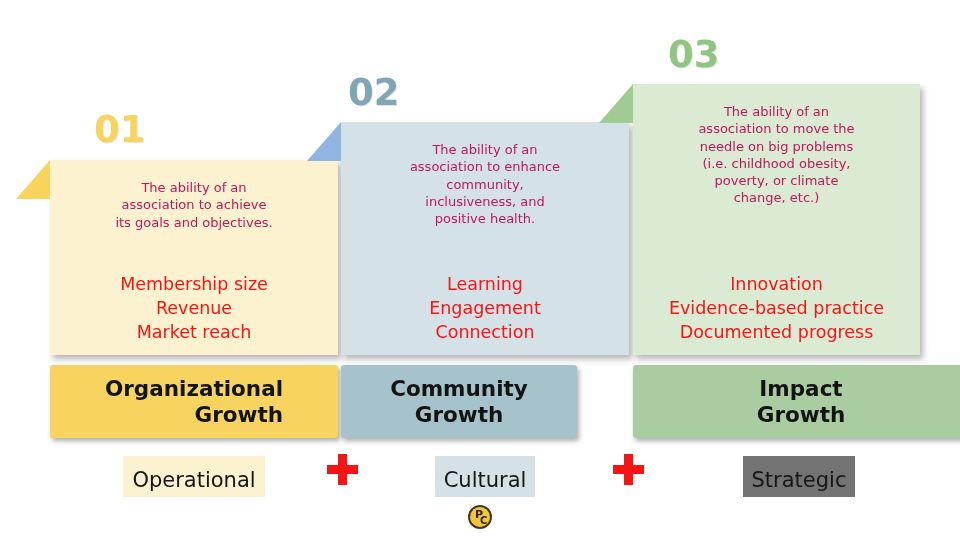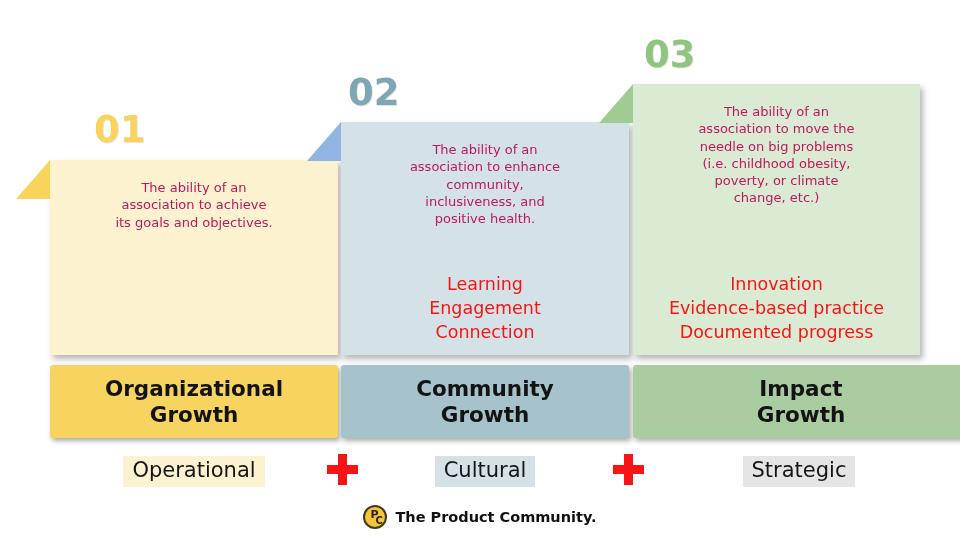--- a/index.html
+++ b/index.html
@@ -8,21 +8,21 @@
     font-family:"DejaVu Sans","Liberation Sans",sans-serif;color:#1c1c1c;
   }
   
   .title-block{position:absolute;left:25px;top:12px;}
   .title-line1{font-size:33px;font-weight:bold;letter-spacing:.5px;color:#141414;line-height:1.15;text-shadow:1px 1px 0 rgba(0,0,0,.12);}
   .title-line2{font-size:24px;font-weight:bold;color:#141414;line-height:1.2;margin-top:2px;text-shadow:1px 1px 0 rgba(0,0,0,.12);}
   
   .num{position:absolute;font-size:37px;font-weight:bold;line-height:1;text-shadow:1px 1px 0 rgba(0,0,0,.10);}
   .num.c1{left:62px;top:111px;}
   .num.c2{left:348px;top:74px;}
-  .num.c3{left:644px;top:36px;}
+  .num.c3{left:668px;top:36px;}
   
   .card{
     position:absolute;box-sizing:border-box;text-align:center;
     display:flex;flex-direction:column;justify-content:space-between;
     padding:19px 10px 11px;box-shadow:3px 4px 6px rgba(90,90,90,.45);
   }
   .card.c1{left:50px;top:160px;width:288px;height:195px;}
   .card.c2{left:341px;top:122px;width:288px;height:233px;}
   .card.c3{left:633px;top:84px;width:287px;height:271px;}
   .fold{
@@ -31,29 +31,29 @@
   }
   .desc{font-size:13px;line-height:1.33;color:#be185d;white-space:pre-line;}
   .metrics{font-size:17.5px;line-height:1.38;font-weight:500;white-space:pre-line;}
   
   .bar{
     position:absolute;top:365px;height:73px;box-sizing:border-box;border-radius:3px;
     display:flex;align-items:center;justify-content:center;text-align:center;
     font-size:21.5px;font-weight:bold;line-height:1.2;color:#131313;white-space:pre-line;
     box-shadow:2px 3px 5px rgba(90,90,90,.5);
   }
-  .bar.c1{left:50px;width:288px;}
-  .bar.c2{left:341px;width:288px;}
+  .bar.c1{left:50px;width:288px;text-align:right;}
+  .bar.c2{left:341px;width:236px;}
   .bar.c3{left:633px;width:336px;}
   
   .tag-wrap{position:absolute;top:456px;height:36px;text-align:center;}
   .tag-wrap.c1{left:50px;width:288px;}
   .tag-wrap.c2{left:341px;width:288px;}
   .tag-wrap.c3{left:633px;width:287px;}
-  .tag{display:inline-block;font-size:21px;padding:2px 9px 5px;color:#161616;}
+  .tag{display:inline-block;font-size:21px;padding:12px 9px 5px;color:#161616;}
   
   .plus{position:absolute;top:454px;width:31px;height:31px;}
   .plus.p1{left:327px;}
   .plus.p2{left:613px;}
   .plus::before,.plus::after{content:"";position:absolute;background:var(--plus-color,#f71111);}
   .plus::before{left:0;top:11px;width:31px;height:9px;}
   .plus::after{left:11px;top:0;width:9px;height:31px;}
   
   .footer{position:absolute;left:0;right:0;top:505px;display:flex;align-items:center;justify-content:center;gap:8px;}
   .logo{position:relative;width:24px;height:24px;border-radius:50%;box-sizing:border-box;border:2px solid #43391c;flex:0 0 auto;}
@@ -70,20 +70,23 @@
 
   <div class="num c1" style="color: rgb(249, 212, 92); margin-left: 32px;">01</div>
   <div class="num c2" style="color: rgb(127, 166, 179);">02</div>
   <div class="num c3" style="color: rgb(144, 197, 129);">03</div>
 
   <div class="card c1" style="background-color: rgb(252, 242, 207);">
     <div class="fold" style="background-color: rgb(249, 212, 92);"></div>
     <div class="desc">The ability of an
 association to achieve
 its goals and objectives.</div>
+    <div class="metrics" style="color: rgb(246, 20, 20);">Membership size
+Revenue
+Market reach</div>
   </div>
 
   <div class="card c2" style="background-color: rgb(212, 225, 231);">
     <div class="fold" style="background-color: rgb(144, 181, 227);"></div>
     <div class="desc">The ability of an
 association to enhance
 community,
 inclusiveness, and
 positive health.</div>
     <div class="metrics" style="color: rgb(246, 20, 20);">Learning
@@ -113,24 +116,23 @@
 
   <div class="tag-wrap c1">
     <span class="tag" style="background-color: rgb(252, 242, 207);">Operational</span>
   </div>
   <div class="plus p1" style="--plus-color: #F61414;"></div>
   <div class="tag-wrap c2">
     <span class="tag" style="background-color: rgb(212, 225, 231);">Cultural</span>
   </div>
   <div class="plus p2" style="--plus-color: #F61414;"></div>
   <div class="tag-wrap c3">
-    <span class="tag" style="background-color: #e5e5e5; margin-left: 45px;">Strategic</span>
+    <span class="tag" style="background-color: #737373; margin-left: 45px;">Strategic</span>
   </div>
 
   <div class="footer">
     <span class="logo" style="background-color: rgb(242, 197, 61);">
       <span class="lp">P</span>
       <span class="lc">C</span>
     </span>
-    <span class="brand">The Product Community.</span>
   </div>
 
 </div>
 
 </body></html>

